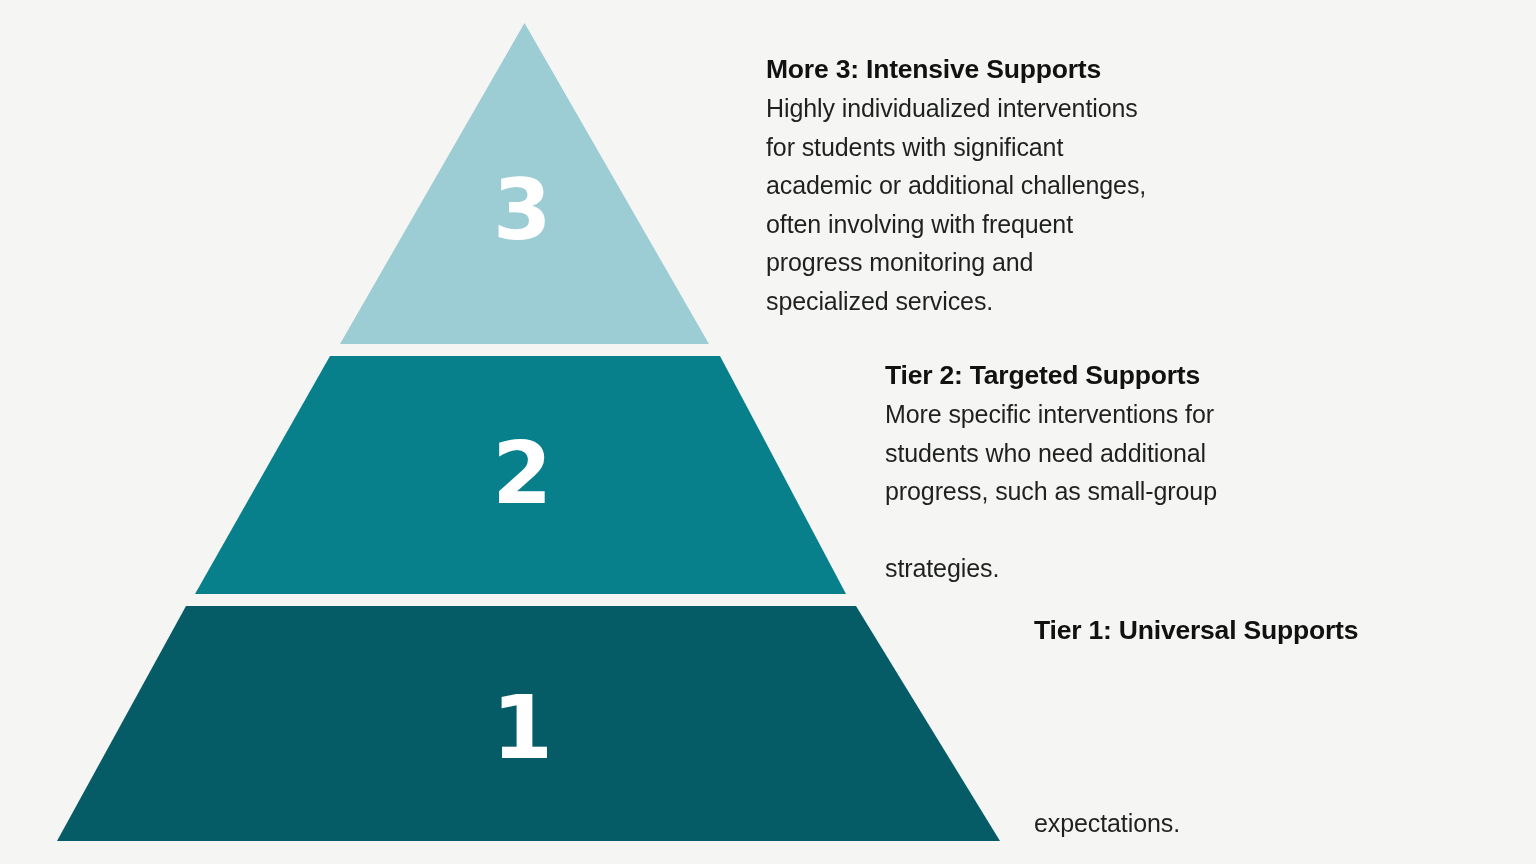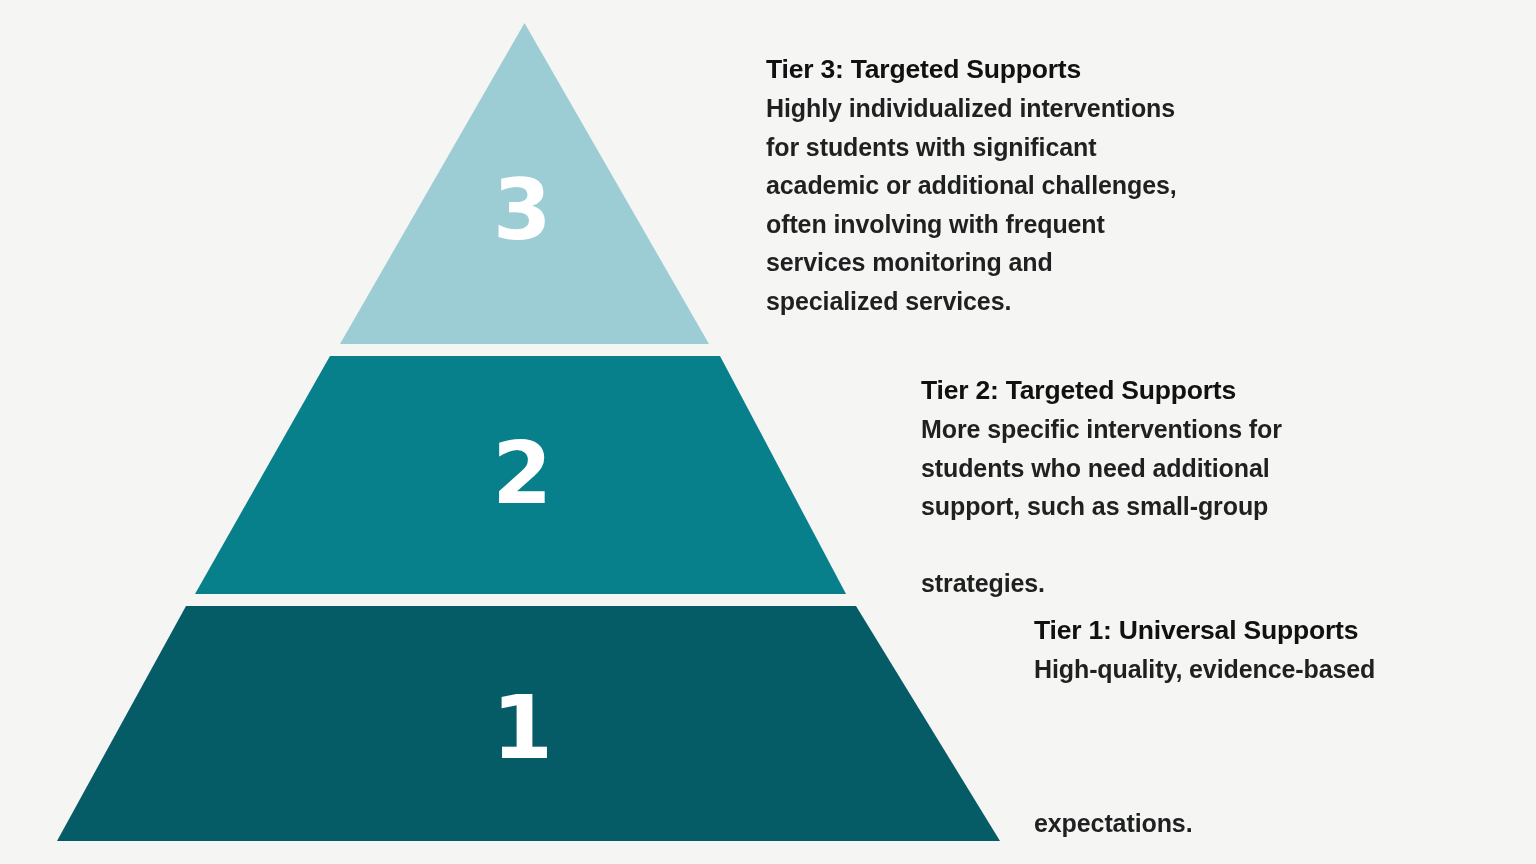--- a/index.html
+++ b/index.html
@@ -58,30 +58,30 @@
     font-weight: 700;
     font-size: 26.5px;
     line-height: 38px;
     letter-spacing: -0.2px;
     color: #111111;
     margin: 0 0 1px 0;
     white-space: nowrap;
   }
   .tier-body {
     font-family: "Liberation Sans", sans-serif;
-    font-weight: 700;
+    font-weight: 400;
     font-size: 25px;
     line-height: 38.5px;
     letter-spacing: -0.1px;
     color: #1F2121;
     margin: 0;
   }
 
   #tier3-text { left: 766px; top: 50px;  width: 520px; }
-  #tier2-text { left: 885px; top: 371px; width: 520px; margin-left: 36px; }
+  #tier2-text { left: 885px; top: 356px; width: 520px; }
   #tier1-text { left: 1034px; top: 611px; width: 510px; }
 </style>
 </head>
 <body>
 
 <div id="stage" style="background: rgb(245, 245, 243);">
 
   <svg id="pyramid-graphic" viewBox="0 0 1050 864" preserveAspectRatio="none">
 
     <polygon points="524.5,23 709,344 340,344" fill="#9CCCD4"></polygon>
@@ -89,46 +89,46 @@
     <polygon points="330,356 720,356 846,594 195,594" fill="#07808B"></polygon>
 
     <polygon points="186,606 856,606 1000,841 57,841" fill="#065C66"></polygon>
   </svg>
 
   <div class="tier-numeral" id="numeral-3">3</div>
   <div class="tier-numeral" id="numeral-2">2</div>
   <div class="tier-numeral" id="numeral-1">1</div>
 
   <div class="tier-text" id="tier3-text">
-    <div class="tier-heading">Tier 3: Targeted Supports</div>
+    <div class="tier-heading">More 3: Intensive Supports</div>
     <p class="tier-body">
       <span>Highly individualized interventions</span><br>
       <span>for students with significant</span><br>
       <span>academic or additional challenges,</span><br>
       <span>often involving with frequent</span><br>
-      <span>services monitoring and</span><br>
+      <span>progress monitoring and</span><br>
       <span>specialized services.</span>
     </p>
   </div>
 
   <div class="tier-text" id="tier2-text">
     <div class="tier-heading">Tier 2: Targeted Supports</div>
     <p class="tier-body">
       <span>More specific interventions for</span><br>
       <span>students who need additional</span><br>
-      <span>support, such as small-group</span><br>
+      <span>progress, such as small-group</span><br>
       <br>
       <span>strategies.</span>
     </p>
   </div>
 
   <div class="tier-text" id="tier1-text">
     <div class="tier-heading">Tier 1: Universal Supports</div>
     <p class="tier-body">
-      <span>High-quality, evidence-based</span><br>
+      <br>
       <br>
       <br>
       <br>
       <span>expectations.</span>
     </p>
   </div>
 
 </div>
 
 </body></html>

